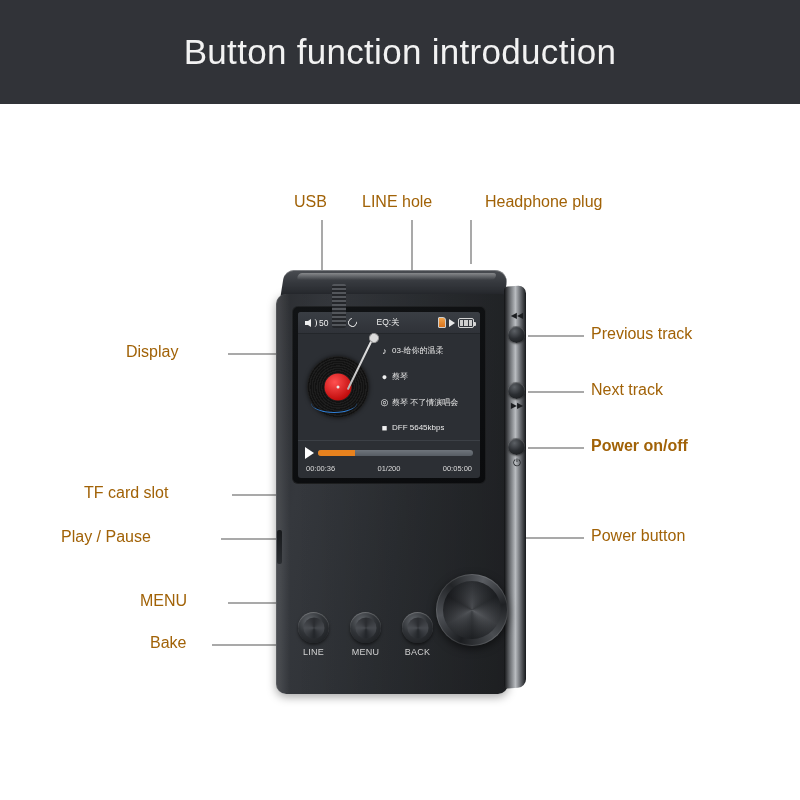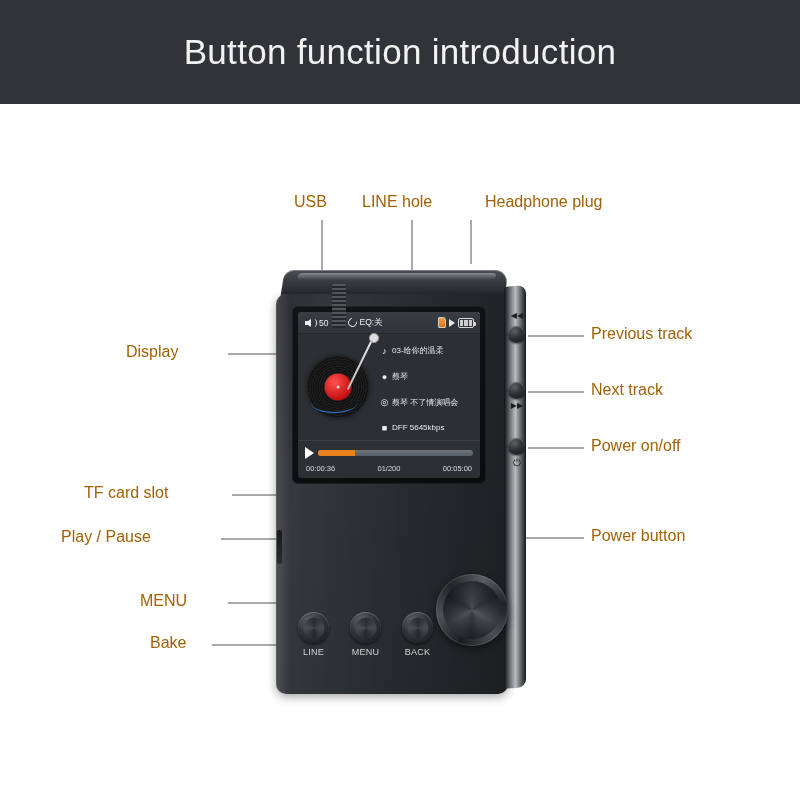--- a/index.html
+++ b/index.html
@@ -137,21 +137,21 @@
     border-radius: 0 60% 60% 0 / 0 50% 50% 0;
     margin-left: -1px;
   }
   .st-vol-val { font-size: 8.5px; color: #f0f0f0; }
   .st-eq { display: flex; align-items: center; gap: 2px; margin-left: 20px; }
   .loop-ico {
     width: 9px; height: 9px; border: 1.4px solid #ededed;
     border-radius: 50%; border-top-color: transparent;
     transform: rotate(35deg);
   }
-  .st-eq-val { font-size: 8.5px; color: #f0f0f0; }
+  .st-eq-val { font-size: 8.5px; color: #f0f0f0; margin-left: 17px; }
   .st-right { margin-left: auto; margin-right: 6px; display: flex; align-items: center; gap: 3px; }
   .sd-ico {
     width: 8px; height: 11px;
     background: linear-gradient(180deg,#f0a24a,#d9741d);
     border-radius: 1px 3px 1px 1px;
     border: 1px solid #cfcfcf;
   }
   .play-ico-sm {
     width: 0; height: 0;
     border-left: 6px solid #e8e8e8;
@@ -348,21 +348,21 @@
   <div class="callout" style="left:150px; top:531px;">Bake</div>
   <div class="lead-h" style="left:212px; top:540px; width:192px;"></div>
   <div class="lead-v" style="left:403px; top:462px; height:80px;"></div>
 
   <div class="callout" style="left:591px; top:222px;">Previous track</div>
   <div class="lead-h" style="left:528px; top:231px; width:56px;"></div>
 
   <div class="callout" style="left:591px; top:278px;">Next track</div>
   <div class="lead-h" style="left:528px; top:287px; width:56px;"></div>
 
-  <div class="callout" style="left:591px; top:334px;">Power on/off</div>
+  <div class="callout" style="left:591px; top:334px;font-weight:bold;">Power on/off</div>
   <div class="lead-h" style="left:528px; top:343px; width:56px;"></div>
 
   <div class="callout" style="left:591px; top:424px;">Power button</div>
   <div class="lead-h" style="left:514px; top:433px; width:70px;"></div>
 
   <div id="device">
 
     <div class="dev-top">
       <div class="dev-top-hi"></div>
     </div>

